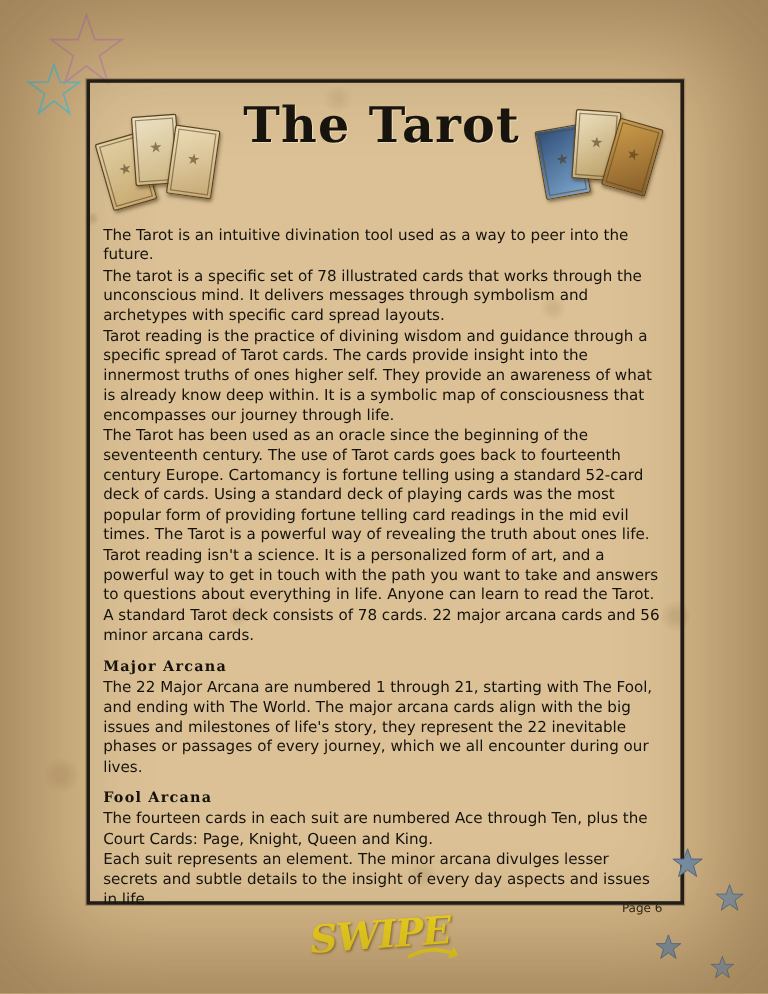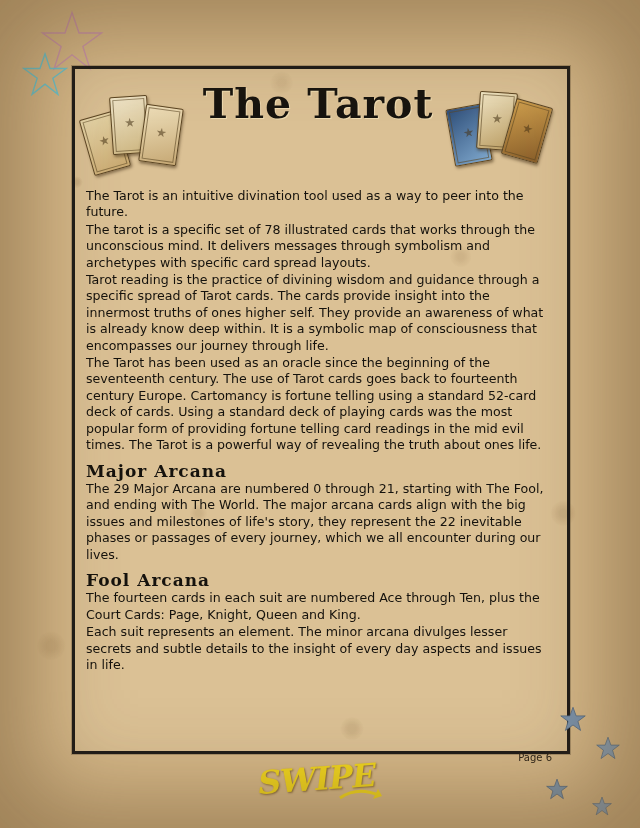--- a/index.html
+++ b/index.html
@@ -124,21 +124,21 @@
     color: #15120d;
     font-size: 12.6px;
     line-height: 16.4px;
     font-family: "DejaVu Sans", sans-serif;
   }
   .content p {
     margin: 0 0 1px 0;
   }
   h2.section {
     font-family: "DejaVu Serif", serif;
-    font-size: 17px;
+    font-size: 12px;
     font-weight: bold;
     margin: 9px 0 2px 0;
     letter-spacing: 1px;
     color: #15120d;
   }
   .pagenum {
     position: absolute;
     right: 88px;
     top: 752px;
     font-size: 10px;
@@ -227,23 +227,25 @@
         <span class="inner"></span>
         <span class="pip"></span>
       </div>
   </div>
 
   <div class="content">
     <p>The Tarot is an intuitive divination tool used as a way to peer into the future.</p>
     <p>The tarot is a specific set of 78 illustrated cards that works through the unconscious mind. It delivers messages through symbolism and archetypes with specific card spread layouts.</p>
     <p>Tarot reading is the practice of divining wisdom and guidance through a specific spread of Tarot cards. The cards provide insight into the innermost truths of ones higher self. They provide an awareness of what is already know deep within. It is a symbolic map of consciousness that encompasses our journey through life.</p>
     <p>The Tarot has been used as an oracle since the beginning of the seventeenth century. The use of Tarot cards goes back to fourteenth century Europe. Cartomancy is fortune telling using a standard 52-card deck of cards. Using a standard deck of playing cards was the most popular form of providing fortune telling card readings in the mid evil times. The Tarot is a powerful way of revealing the truth about ones life.</p>
+    <p>Tarot reading isn't a science. It is a personalized form of art, and a powerful way to get in touch with the path you want to take and answers to questions about everything in life. Anyone can learn to read the Tarot.</p>
+    <p>A standard Tarot deck consists of 78 cards. 22 major arcana cards and 56 minor arcana cards.</p>
 
     <h2 class="section">Major  Arcana</h2>
-    <p>The 29 Major Arcana are numbered 0 through 21, starting with The Fool, and ending with The World. The major arcana cards align with the big issues and milestones of life's story, they represent the 22 inevitable phases or passages of every journey, which we all encounter during our lives.</p>
+    <p>The 22 Major Arcana are numbered 1 through 21, starting with The Fool, and ending with The World. The major arcana cards align with the big issues and milestones of life's story, they represent the 22 inevitable phases or passages of every journey, which we all encounter during our lives.</p>
 
     <h2 class="section">Fool  Arcana</h2>
     <p>The fourteen cards in each suit are numbered Ace through Ten, plus the Court Cards: Page, Knight, Queen and King.</p>
     <p>Each suit represents an element. The minor arcana divulges lesser secrets and subtle details to the insight of every day aspects and issues in life.</p>
   </div>
 
   <div class="pagenum">Page 6</div>
 
   <div class="swipe">SWIPE</div>
   <div class="swipe-arrow">

